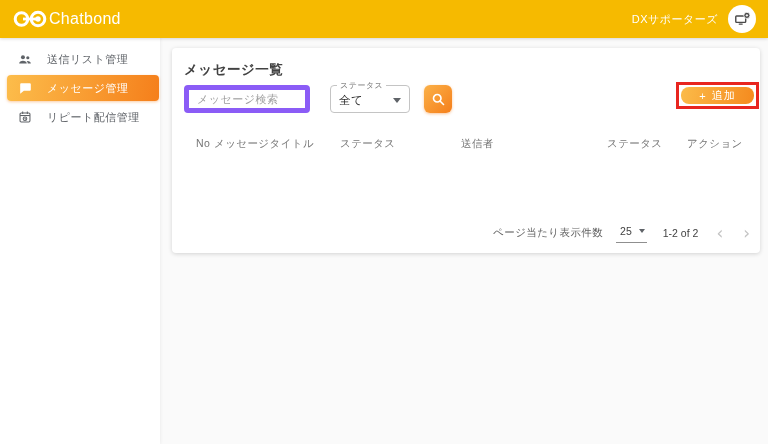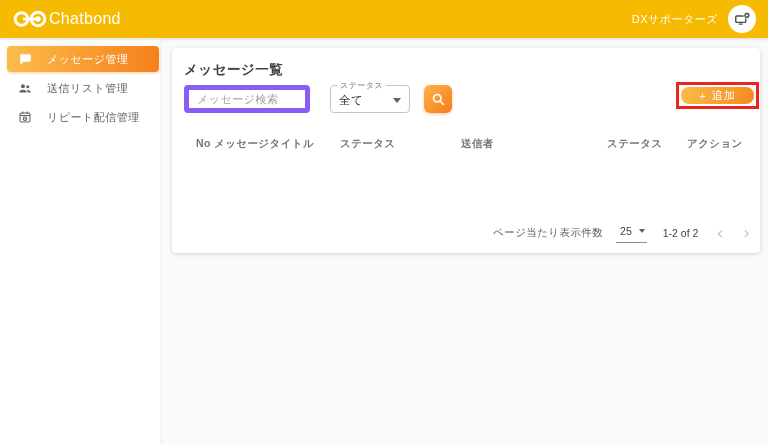--- a/index.html
+++ b/index.html
@@ -84,21 +84,21 @@
   }
   .add-btn {
     position:absolute; left:2px; top:2px; right:2px; bottom:2px;
     border:none; border-radius:8px; cursor:pointer;
     background:linear-gradient(100deg,#fbbb49 0%,#f58a1e 100%);
     color:#fff; font-size:11px; letter-spacing:1px; font-family:inherit;
     display:flex; align-items:center; justify-content:center; gap:5px;
   }
   
   .thead { position:absolute; left:0; top:89px; width:100%; height:14px; }
-  .th { position:absolute; font-size:10.5px; color:#757575; font-weight:700; letter-spacing:.4px; white-space:nowrap; }
+  .th { position:absolute; font-size:10.5px; color:#757575; font-weight:400; letter-spacing:.4px; white-space:nowrap; }
   .th.c0{left:24px;} .th.c1{left:42px;} .th.c2{left:168px;}
   .th.c3{left:289px;} .th.c4{left:435px;} .th.c5{left:515px;}
   
   .pagination {
     position:absolute; right:10px; top:175px; height:20px;
     display:flex; align-items:center; color:#616161; font-size:10.5px;
   }
   .rpp-label { letter-spacing:.4px; }
   .rpp-select {
     margin-left:13px; padding:2px 2px 5px 4px; border-bottom:1px solid #8f8f8f;
@@ -135,38 +135,38 @@
         <rect x="2.5" y="7" width="14" height="9" rx="1.2" fill="none" stroke="#4a4a4a" stroke-width="2"></rect>
         <rect x="6.5" y="17.5" width="6" height="2" rx="1" fill="#4a4a4a"></rect>
         <circle cx="18.2" cy="6.2" r="4.4" fill="#4a4a4a" stroke="#fff" stroke-width="1.2"></circle>
         <path d="M18.2 4.4v3.6 M16.4 6.2h3.6" stroke="#fff" stroke-width="1.3"></path>
       </svg>
     </span>
   </div>
 </div>
 
 <div class="sidebar">
-  <div class="nav-item selected">
-    <span class="nav-icon">
-      <svg width="13" height="13" viewBox="0 0 24 24">
-        <path d="M4 2.5h16a1.8 1.8 0 0 1 1.8 1.8v10a1.8 1.8 0 0 1-1.8 1.8H9l-6.8 5.4V4.3A1.8 1.8 0 0 1 4 2.5z" fill="#ffffff"></path>
-      </svg>
-    </span>
-    <span>メッセージ管理</span>
-  </div>
   <div class="nav-item">
     <span class="nav-icon">
       <svg width="15" height="13" viewBox="0 0 24 20" fill="#5f6368">
         <circle cx="8.5" cy="6" r="3.4"></circle>
         <circle cx="16.8" cy="7" r="2.7"></circle>
         <path d="M2 17c0-3.4 3.2-5 6.5-5s6.5 1.6 6.5 5z"></path>
         <path d="M16.5 12.4c2.8.3 5.5 1.7 5.5 4.6h-5.3c0-1.9-.8-3.4-2-4.3.6-.2 1.2-.3 1.8-.3z"></path>
       </svg>
     </span>
     <span>送信リスト管理</span>
+  </div>
+  <div class="nav-item selected">
+    <span class="nav-icon">
+      <svg width="13" height="13" viewBox="0 0 24 24">
+        <path d="M4 2.5h16a1.8 1.8 0 0 1 1.8 1.8v10a1.8 1.8 0 0 1-1.8 1.8H9l-6.8 5.4V4.3A1.8 1.8 0 0 1 4 2.5z" fill="#ffffff"></path>
+      </svg>
+    </span>
+    <span>メッセージ管理</span>
   </div>
   <div class="nav-item">
     <span class="nav-icon">
       <svg width="14" height="14" viewBox="0 0 24 24" fill="none" stroke="#5f6368" stroke-width="1.8">
         <rect x="3.5" y="5" width="17" height="15.5" rx="2"></rect>
         <line x1="8" y1="2.5" x2="8" y2="7"></line>
         <line x1="16" y1="2.5" x2="16" y2="7"></line>
         <line x1="3.5" y1="9.5" x2="20.5" y2="9.5"></line>
         <circle cx="12" cy="15" r="3.1"></circle>
         <path d="M12 13.5V15l1.3 1"></path>

